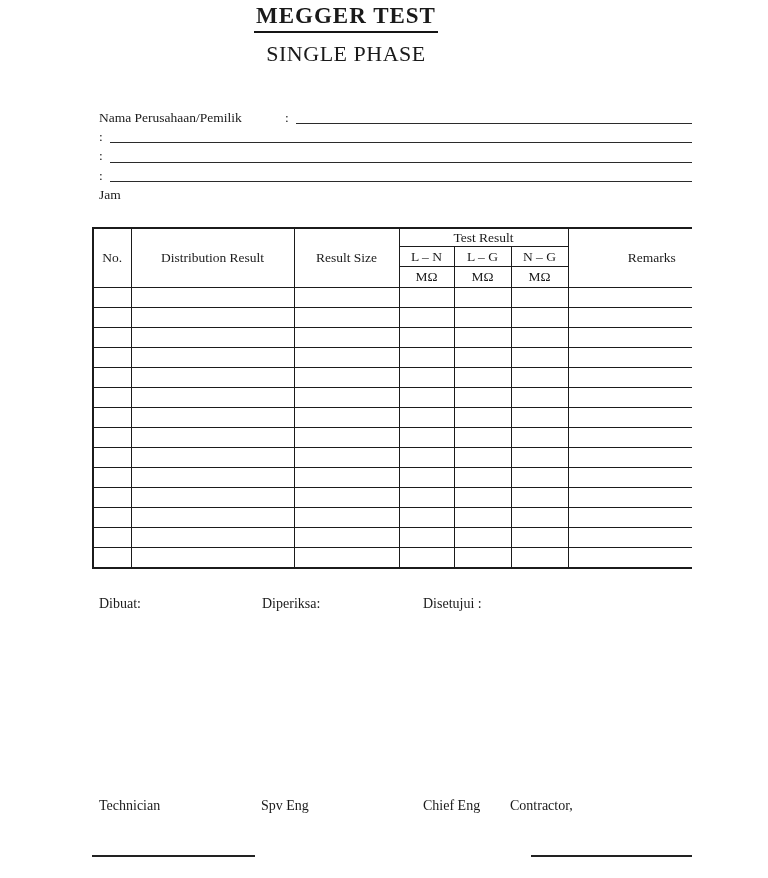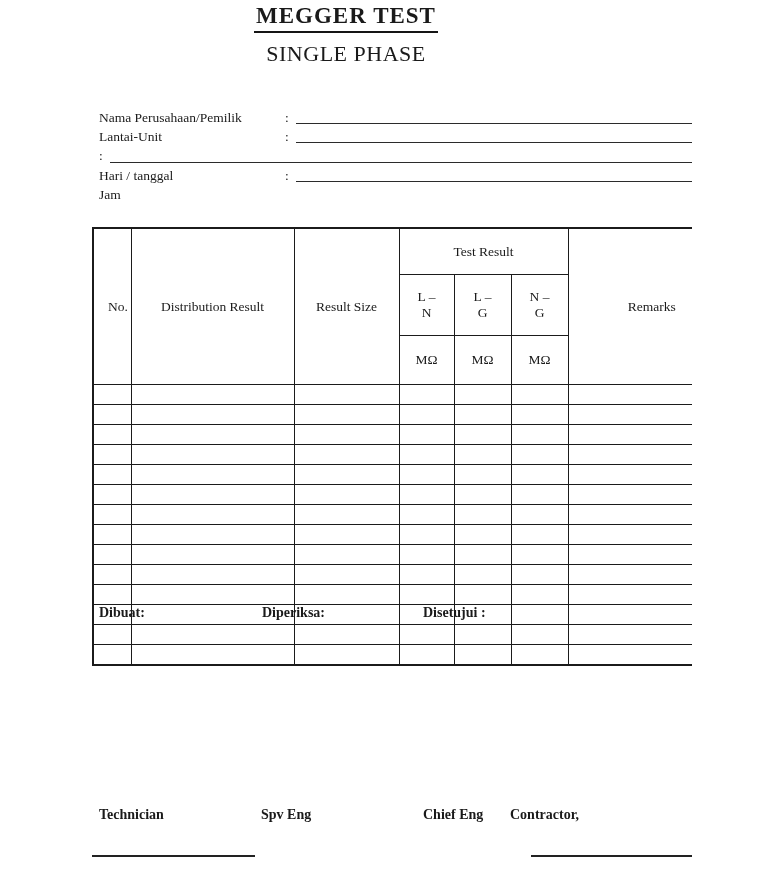--- a/index.html
+++ b/index.html
@@ -87,37 +87,36 @@
   }
   .megger-table, .megger-table th, .megger-table td {
     border: 1px solid #1b1b1b;
   }
   .megger-table {
     border-width: 2px;
   }
   .megger-table th {
     font-weight: normal;
     text-align: center;
-    padding: 14px;
+    padding: 0;
   }
   .megger-table td {
     padding: 0;
     height: 19px;
   }
   .megger-table tr.h1 th { height: 17px; }
   .megger-table tr.h2 th { height: 19px; }
   .megger-table tr.h3 th { height: 20px; }
 
   
   .abs-label {
     position: absolute;
     font-size: 14px;
-    font-weight: bold;
+    font-weight: normal;
     white-space: nowrap;
-    margin-top: 9px;
   }
   .sig-line {
     position: absolute;
     border-top: 2px solid #222222;
     height: 0;
   }
   .sig-line-left  { top: 855px; left: 92px;  width: 163px; }
   .sig-line-right { top: 855px; left: 531px; width: 228px; }
 </style>
 </head>
@@ -132,30 +131,28 @@
     <span class="subtitle-text">SINGLE PHASE</span>
   </div>
 
   <div class="info-block">
     <div class="info-row">
       <span class="info-label">Nama Perusahaan/Pemilik</span>
       <span class="info-colon">:</span>
       <span class="fill-line"></span>
     </div>
     <div class="info-row">
-      <span class="info-label">Lantai-Unit</span>
       <span class="info-colon">:</span>
       <span class="fill-line"></span>
     </div>
     <div class="info-row">
       <span class="info-colon">:</span>
       <span class="fill-line"></span>
     </div>
     <div class="info-row">
-      <span class="info-label">Hari / tanggal</span>
       <span class="info-colon">:</span>
       <span class="fill-line"></span>
     </div>
     <div class="info-row">
       <span class="info-label">Jam</span>
     </div>
   </div>
 
   <table class="megger-table">
     <colgroup>

